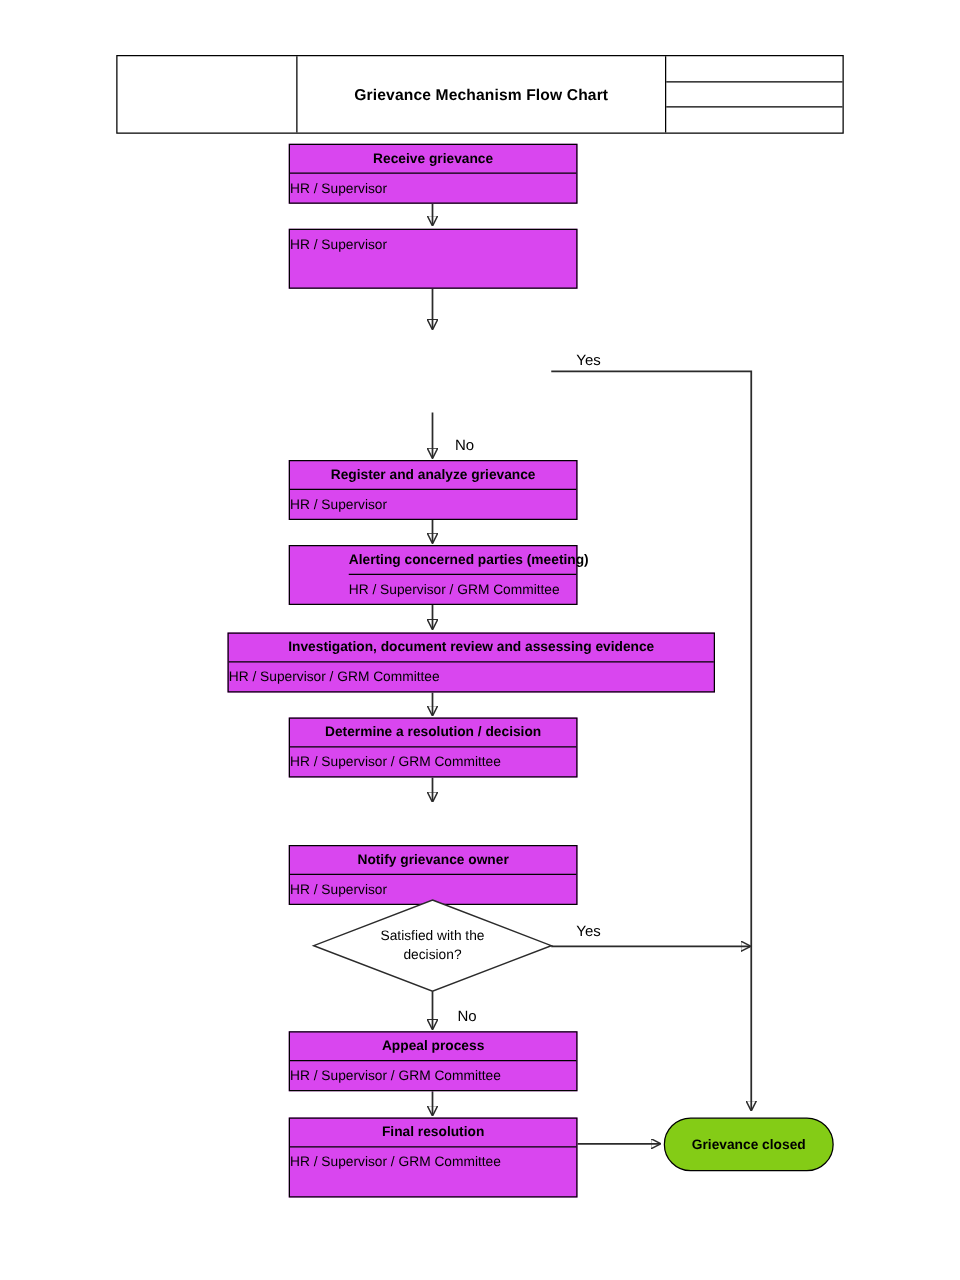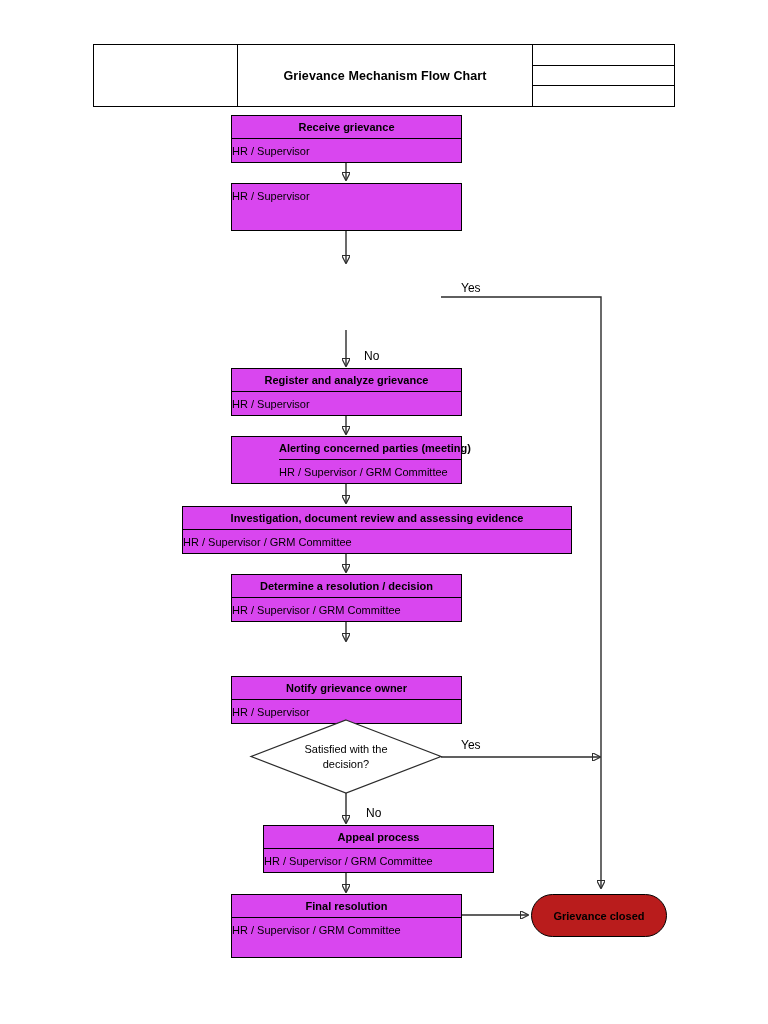--- a/index.html
+++ b/index.html
@@ -113,21 +113,21 @@
     line-height: 15px;
     pointer-events: none;
   }
 
   
   .terminator {
     position: absolute;
     border: 1.6px solid #000;
     border-radius: 22px;
     box-sizing: border-box;
-    background: #b91c1c;
+    background: #84cc16;
     display: flex;
     align-items: center;
     justify-content: center;
     font-size: 11px;
     font-weight: bold;
     white-space: nowrap;
   }
 
   
   #wires {
@@ -246,21 +246,21 @@
       <polygon points="95,0 190,36.5 95,73 0,36.5" fill="#ffffff" stroke="#2b2b2b" stroke-width="1.2"></polygon>
     </svg>
     <div class="diamond-label">
       <span>
         <span>Satisfied with the</span><br>
         <span>decision?</span>
       </span>
     </div>
   </div>
 
-  <div class="pbox" style="left:231px; top:825px; width:231px; height:48px;margin-left:32px;">
+  <div class="pbox" style="left:231px; top:825px; width:231px; height:48px;">
     <div class="pbox-title">Appeal process</div>
     <div class="pbox-role">HR / Supervisor / GRM Committee</div>
   </div>
 
   <div class="pbox" style="left:231px; top:894px; width:231px; height:64px;">
     <div class="pbox-title">Final resolution</div>
     <div class="pbox-role">HR / Supervisor / GRM Committee</div>
   </div>
 
   <div class="terminator" style="left:531px; top:894px; width:136px; height:43px;">

